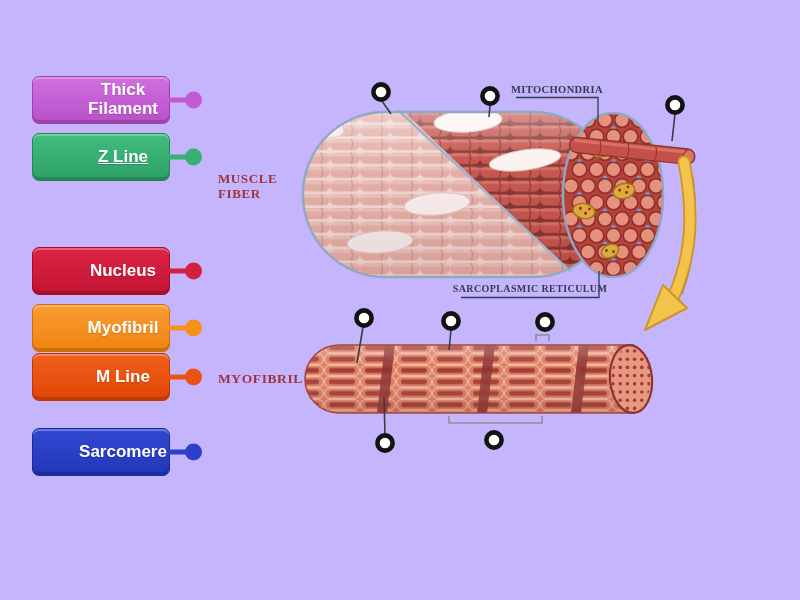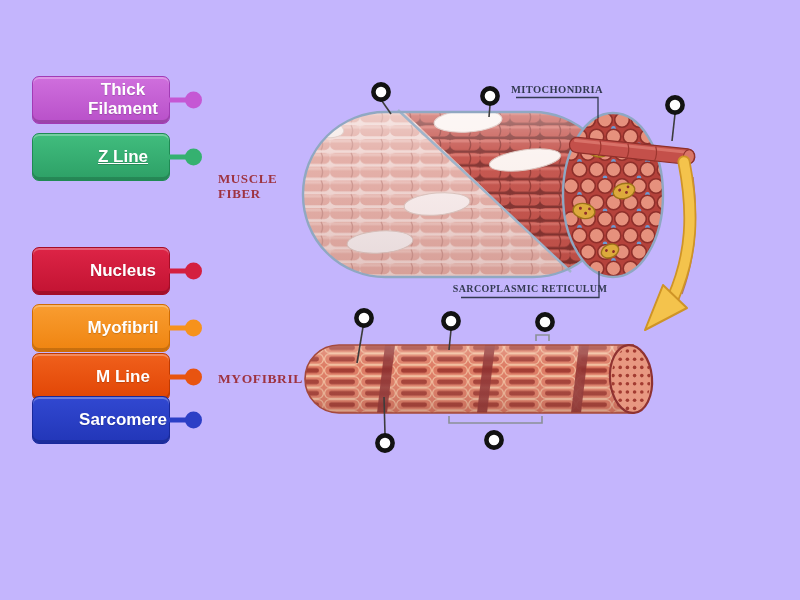--- a/index.html
+++ b/index.html
@@ -350,18 +350,18 @@
   <div class="chip" style="top: 304px; --ct: #f99d31; --cb: #ef8410; --ce: #d06d03; --ck: #f6921c;">
     <span>Myofibril</span>
     <span class="stem"></span>
     <span class="knob"></span>
   </div>
   <div class="chip" style="top: 345px; margin-top: 8px; --ct: #f0601c; --cb: #e14505; --ce: #bf3a02; --ck: #e85410;">
     <span>M Line</span>
     <span class="stem"></span>
     <span class="knob"></span>
   </div>
-  <div class="chip" style="top: 396px; border-radius: 7px; --ct: #3148d1; --cb: #2236b8; --ce: #19299b; --ck: #2c3fc6;">
+  <div class="chip" style="top: 428px; border-radius: 7px; --ct: #3148d1; --cb: #2236b8; --ce: #19299b; --ck: #2c3fc6;">
     <span>Sarcomere</span>
     <span class="stem"></span>
     <span class="knob"></span>
   </div>
 </div>
 
 </body></html>

